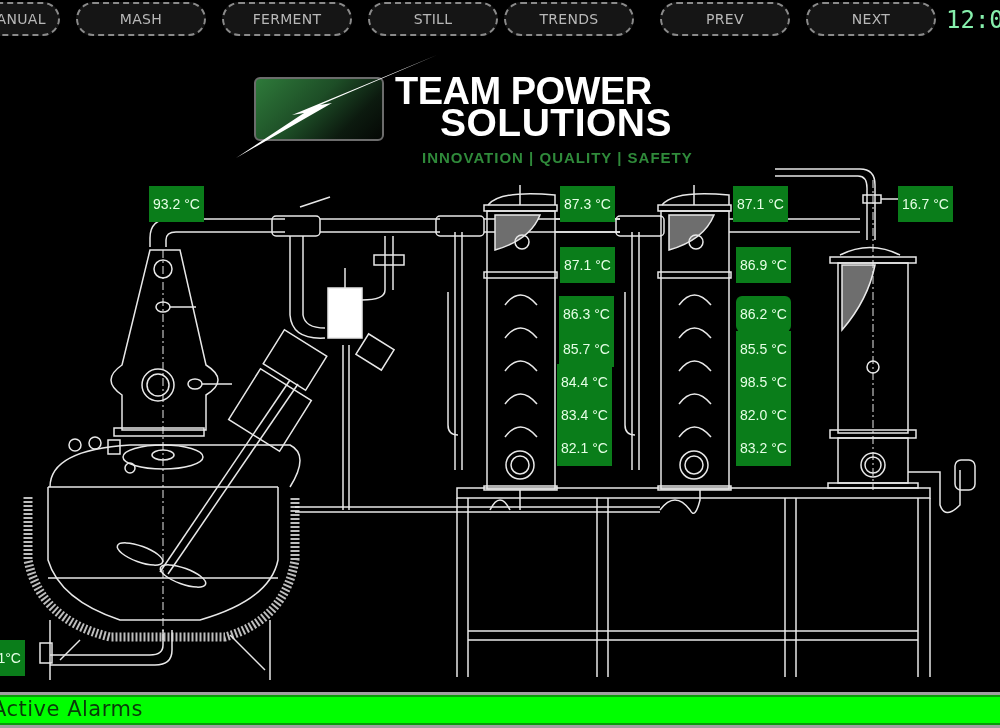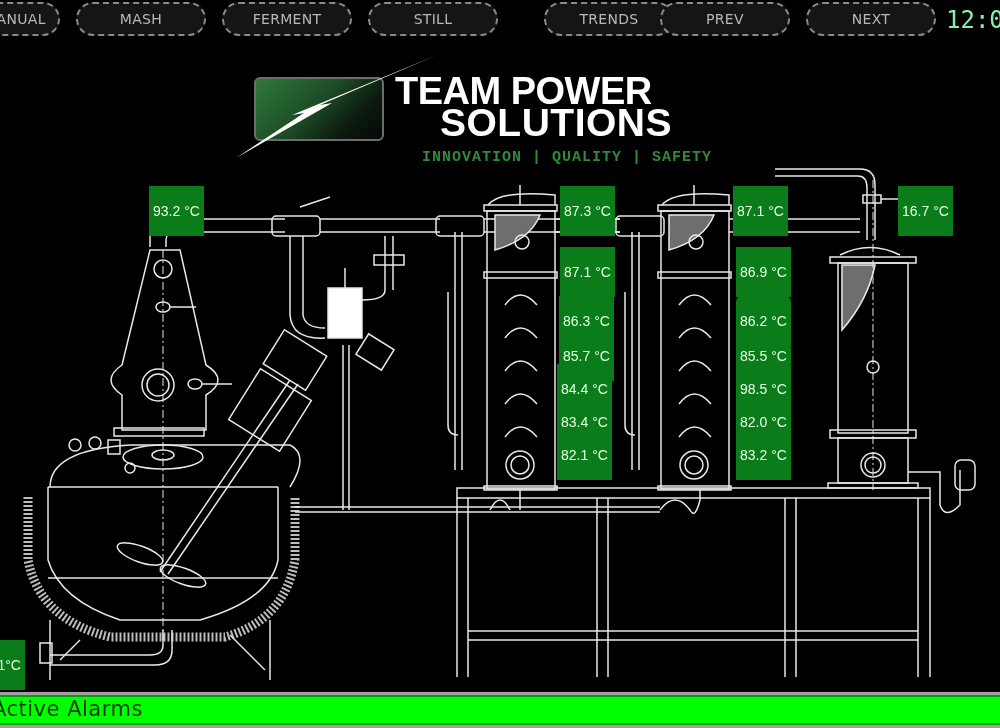--- a/index.html
+++ b/index.html
@@ -11,25 +11,25 @@
     color:#b8b8b8; font-family:"DejaVu Sans", sans-serif; font-size:14px;
     display:flex; align-items:center; justify-content:center; box-sizing:border-box;
     cursor:pointer; letter-spacing:0.3px;
   }
   .clock { position:absolute; left:946px; top:6px; color:#86efac; font-family:"DejaVu Sans Mono", monospace; font-size:24px; }
   .logo { position:absolute; left:232px; top:55px; width:530px; height:120px; }
   .logo-box { position:absolute; left:22px; top:22px; width:130px; height:64px; border:2px solid #6c6c6c; border-radius:6px;
     background:linear-gradient(135deg,#2e7a3a 0%,#1d4d26 45%,#0c1a0f 75%,#050805 100%); box-sizing:border-box; }
   .logo-line1 { position:absolute; left:163px; top:16px; color:#fff; font-family:"Liberation Sans", sans-serif; font-weight:bold; font-size:38px; letter-spacing:-0.5px; line-height:40px; }
   .logo-line2 { position:absolute; left:208px; top:48px; color:#fff; font-family:"Liberation Sans", sans-serif; font-weight:bold; font-size:39px; letter-spacing:0.5px; line-height:40px; }
-  .tagline { position:absolute; left:190px; top:94px; color:#2f8a3a; font-family:Liberation Mono, monospace; font-weight:bold; font-size:15px; letter-spacing:1px; }
+  .tagline { position:absolute; left:190px; top:94px; color:#2f8a3a; font-family:Liberation Sans, sans-serif; font-weight:bold; font-size:15px; letter-spacing:1px; }
   .schematic { position:absolute; left:0; top:0; }
   .temp {
     position:absolute; background:#0a7d1a; color:#e6ffe6; font-family:"Liberation Sans", sans-serif;
-    font-size:14px; height:20px; line-height:20px; padding:15px 4px; white-space:nowrap;
+    font-size:14px; height:20px; line-height:20px; padding:8px 4px; white-space:nowrap;
   }
   .alarm-bar {
     position:absolute; left:0; top:692px; width:1000px; height:30px;
     background:#00ff00; border-top:3px solid #a0a0a0; border-bottom:3px solid #a0a0a0; box-sizing:content-box;
     box-shadow:inset 0 2px 0 #0a9a0a, inset 0 -2px 0 #0a9a0a;
   }
   .alarm-text { position:absolute; left:-8px; top:2px; color:#0a3a0a; font-family:"DejaVu Sans", sans-serif; font-size:21px; letter-spacing:0.5px; }
 </style>
 </head>
 <body>
@@ -40,21 +40,21 @@
     </div>
   <div class="nav-btn" style="left:76px;">
       <span>MASH</span>
     </div>
   <div class="nav-btn" style="left:222px;">
       <span>FERMENT</span>
     </div>
   <div class="nav-btn" style="left:368px;">
       <span>STILL</span>
     </div>
-  <div class="nav-btn" style="left:544px;">
+  <div class="nav-btn" style="left:504px;">
       <span>TRENDS</span>
     </div>
   <div class="nav-btn" style="left:660px;">
       <span>PREV</span>
     </div>
   <div class="nav-btn" style="left:806px;">
       <span>NEXT</span>
     </div>
   <div class="clock">12:0</div>
 </div>

